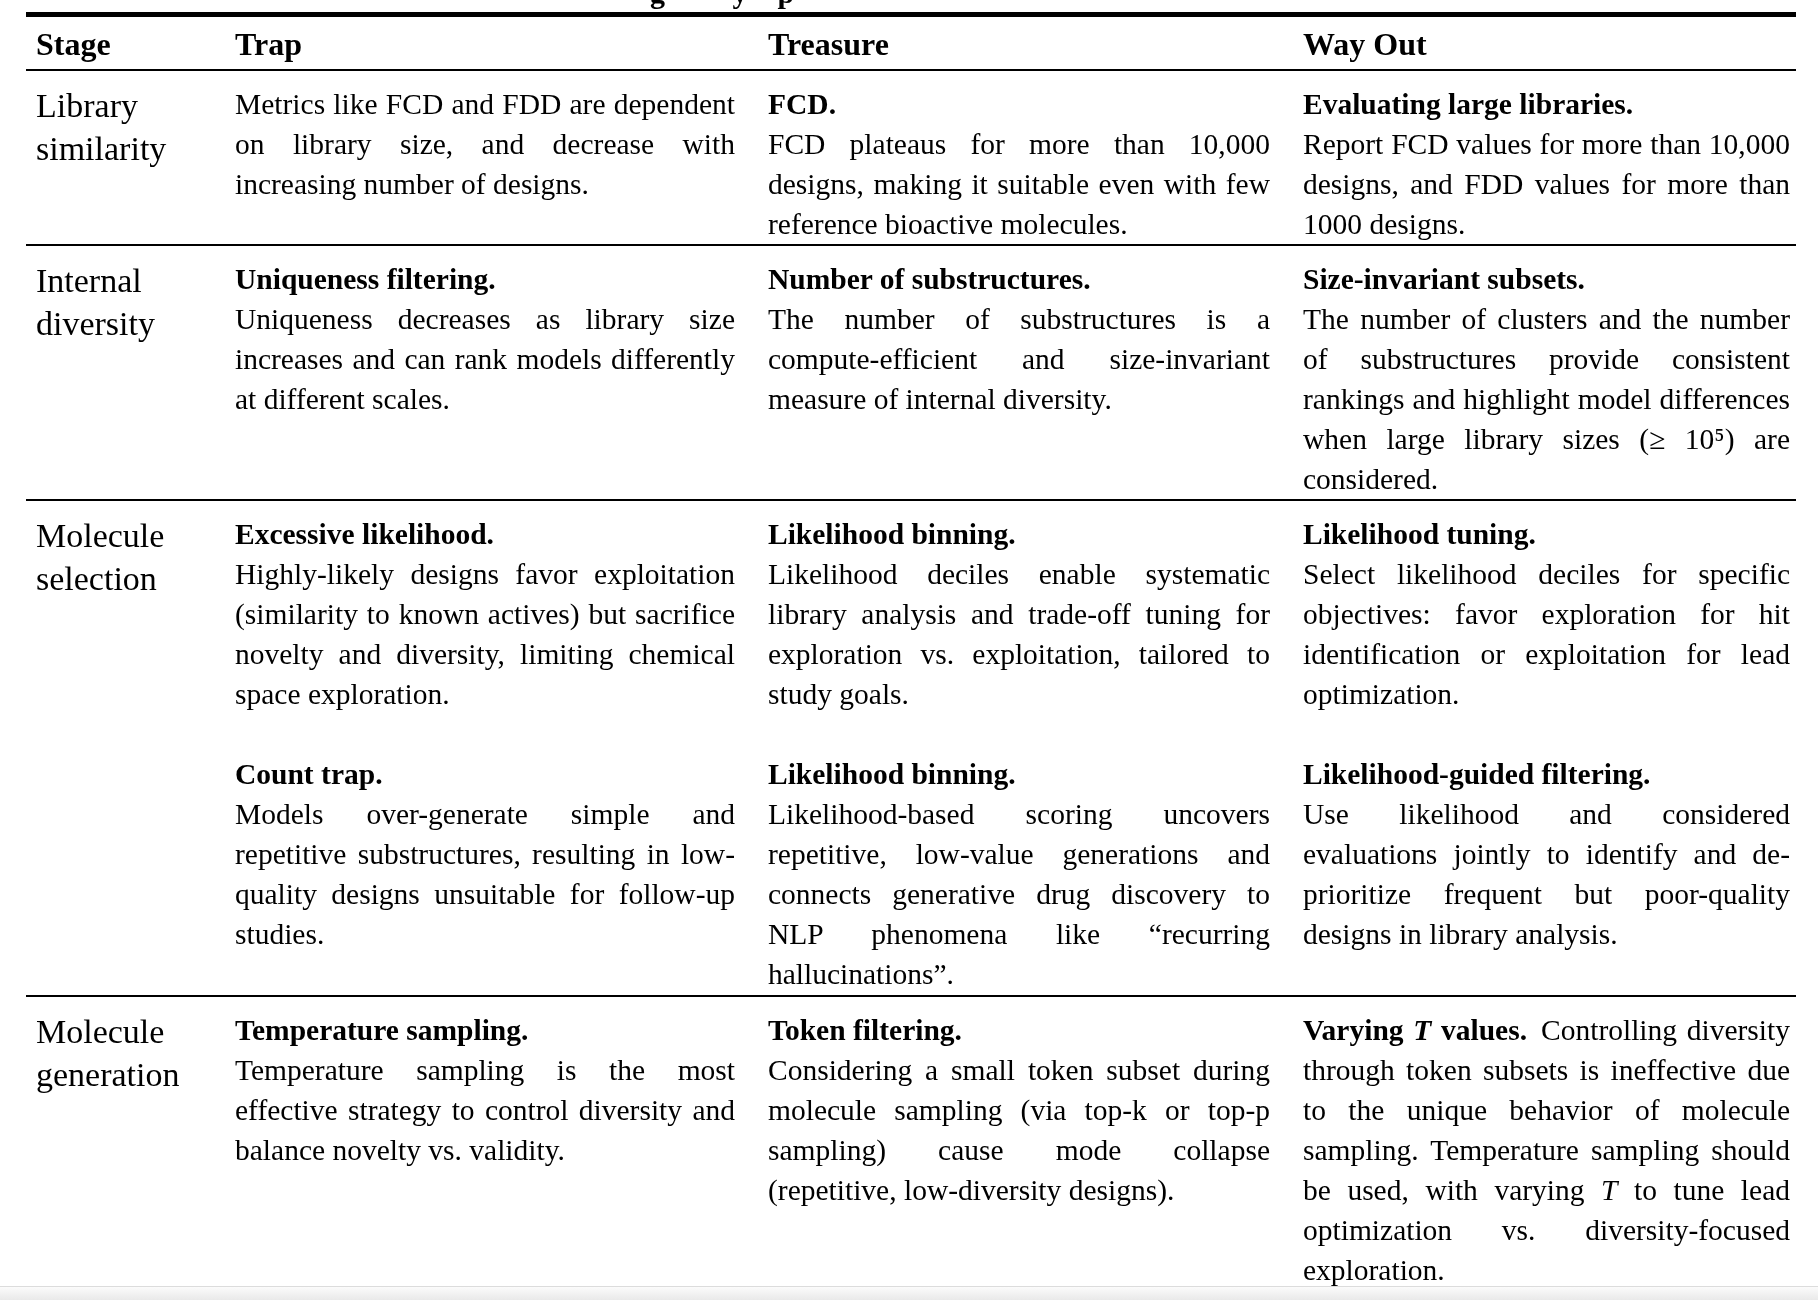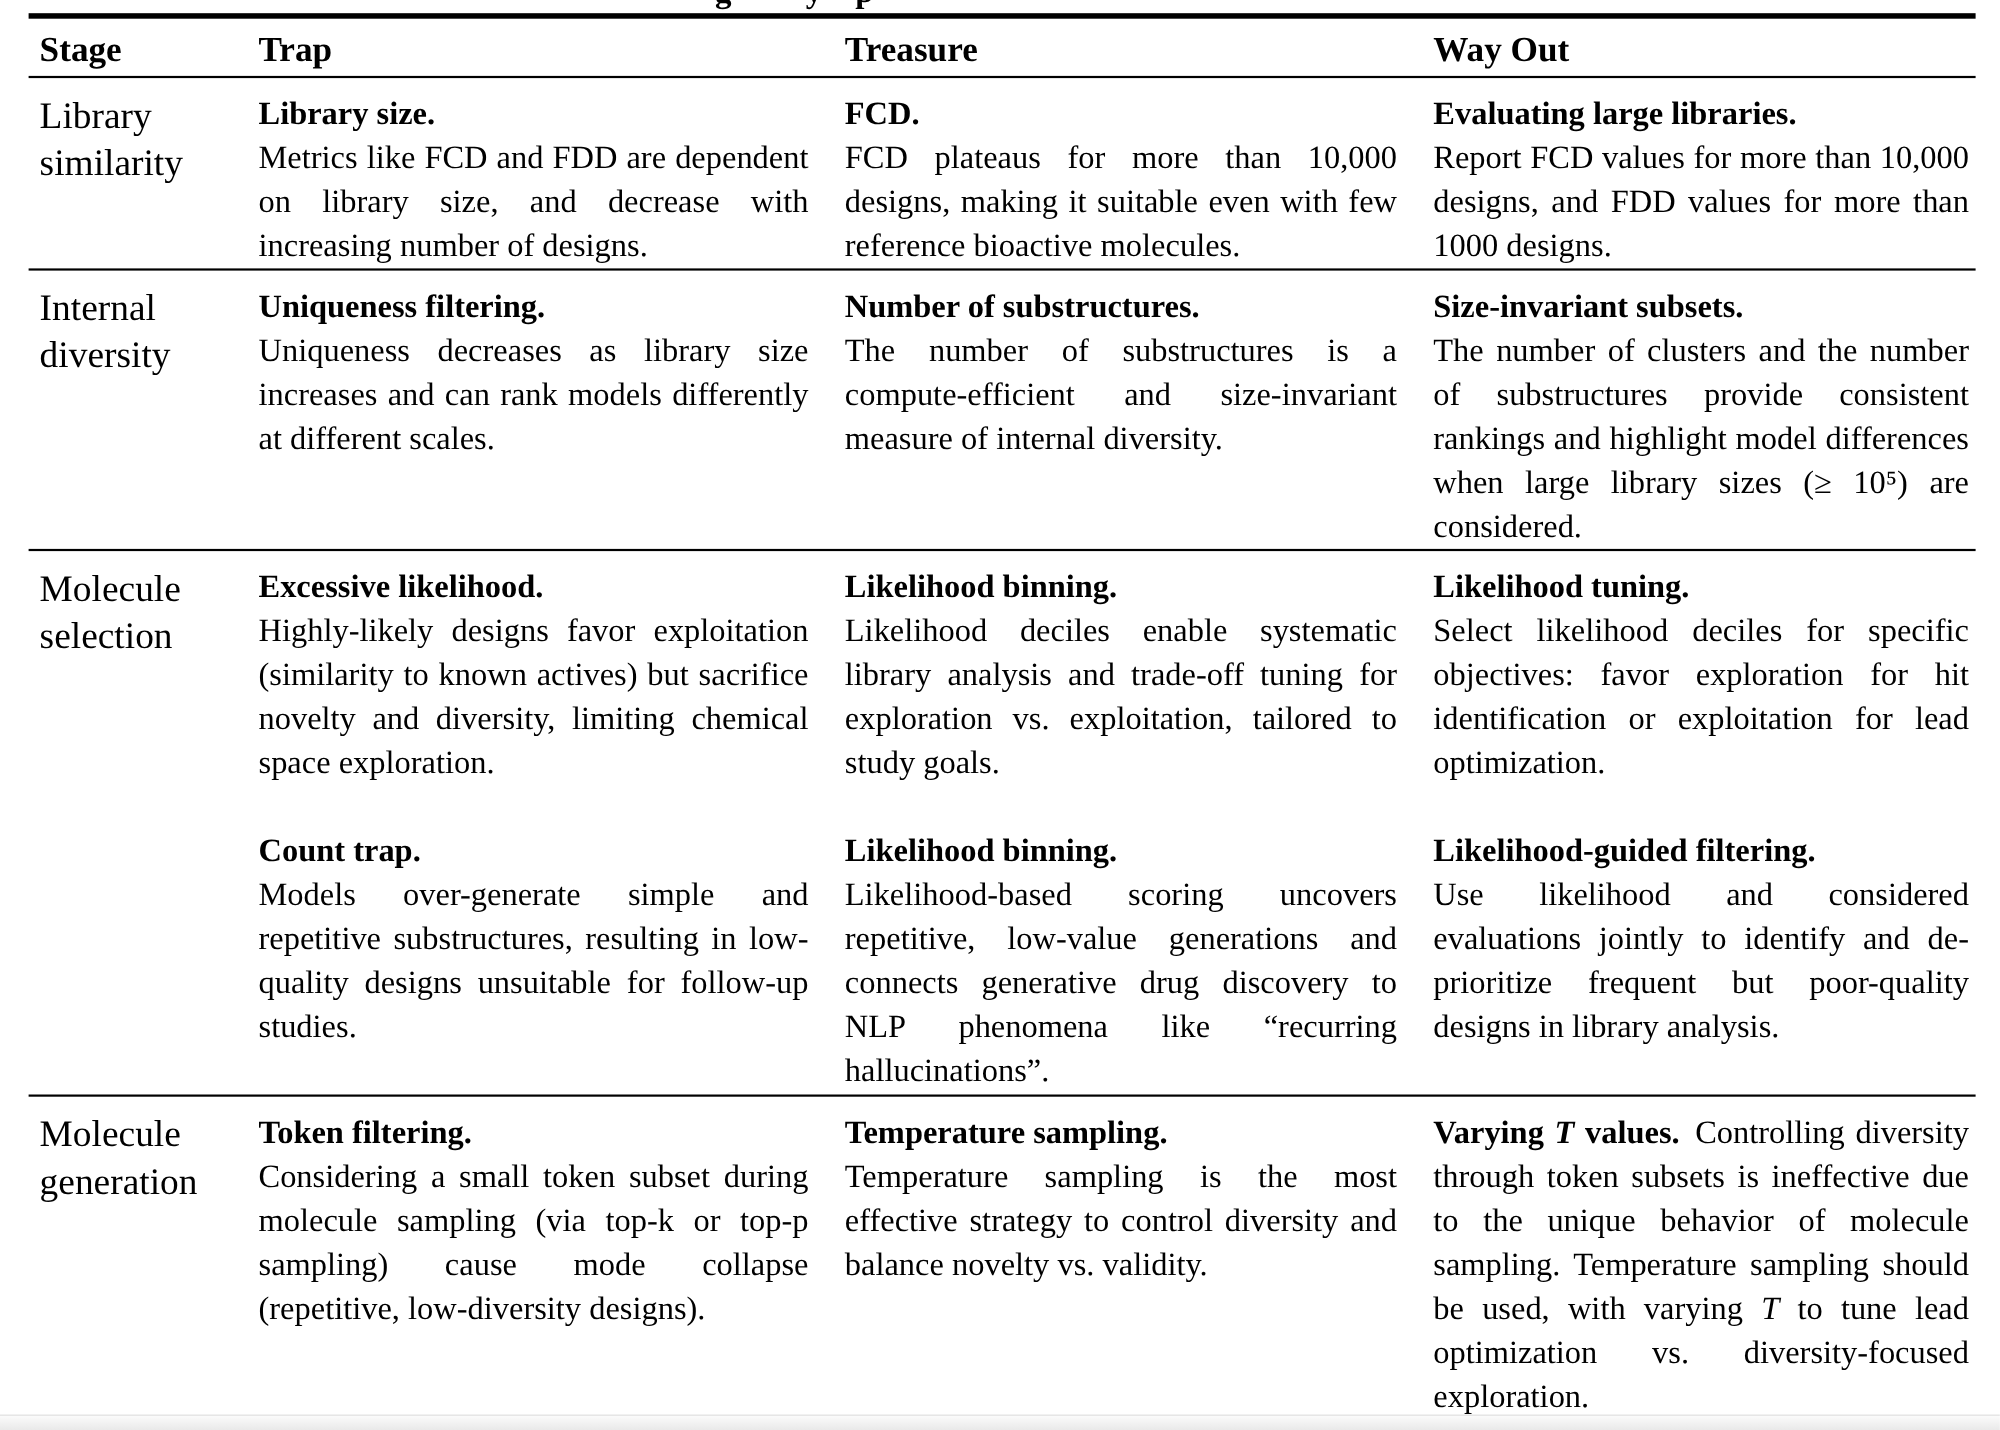--- a/index.html
+++ b/index.html
@@ -72,21 +72,20 @@
     <div class="hcell">Stage</div>
     <div class="hcell">Trap</div>
     <div class="hcell">Treasure</div>
     <div class="hcell">Way Out</div>
   </div>
 
   <div class="brow r1">
     <div class="cell stage">Library similarity</div>
     <div class="cell">
       <div class="block">
-        <div class="block-title">Library size.</div>
         <p class="block-body">Metrics like FCD and FDD are dependent on library size, and decrease with increasing number of designs.</p>
       </div>
     </div>
     <div class="cell">
       <div class="block">
         <div class="block-title">FCD.</div>
         <p class="block-body">FCD plateaus for more than 10,000 designs, making it suitable even with few reference bioactive molecules.</p>
       </div>
     </div>
     <div class="cell wayout">
@@ -150,28 +149,28 @@
         <div class="block-title">Likelihood-guided filtering.</div>
         <p class="block-body">Use likelihood and considered evaluations jointly to identify and de-prioritize frequent but poor-quality designs in library analysis.</p>
       </div>
     </div>
   </div>
 
   <div class="brow r4">
     <div class="cell stage">Molecule generation</div>
     <div class="cell">
       <div class="block">
-        <div class="block-title">Token filtering.</div>
-        <p class="block-body">Considering a small token subset during molecule sampling (via top-k or top-p sampling) cause mode collapse (repetitive, low-diversity designs).</p>
+        <div class="block-title">Temperature sampling.</div>
+        <p class="block-body">Temperature sampling is the most effective strategy to control diversity and balance novelty vs. validity.</p>
       </div>
     </div>
     <div class="cell">
       <div class="block">
-        <div class="block-title">Temperature sampling.</div>
-        <p class="block-body">Temperature sampling is the most effective strategy to control diversity and balance novelty vs. validity.</p>
+        <div class="block-title">Token filtering.</div>
+        <p class="block-body">Considering a small token subset during molecule sampling (via top-k or top-p sampling) cause mode collapse (repetitive, low-diversity designs).</p>
       </div>
     </div>
     <div class="cell wayout">
       <div class="block">
         <p class="block-body">
           <span class="block-title">Varying </span><span class="block-title t-italic">T</span><span class="block-title"> values.</span><span class="sentence-gap"></span><span>Controlling diversity through token subsets is ineffective due to the unique behavior of molecule sampling. Temperature sampling should be used, with varying </span><span class="t-italic">T</span><span> to tune lead optimization vs. diversity-focused exploration.</span>
         </p>
       </div>
     </div>
   </div>

